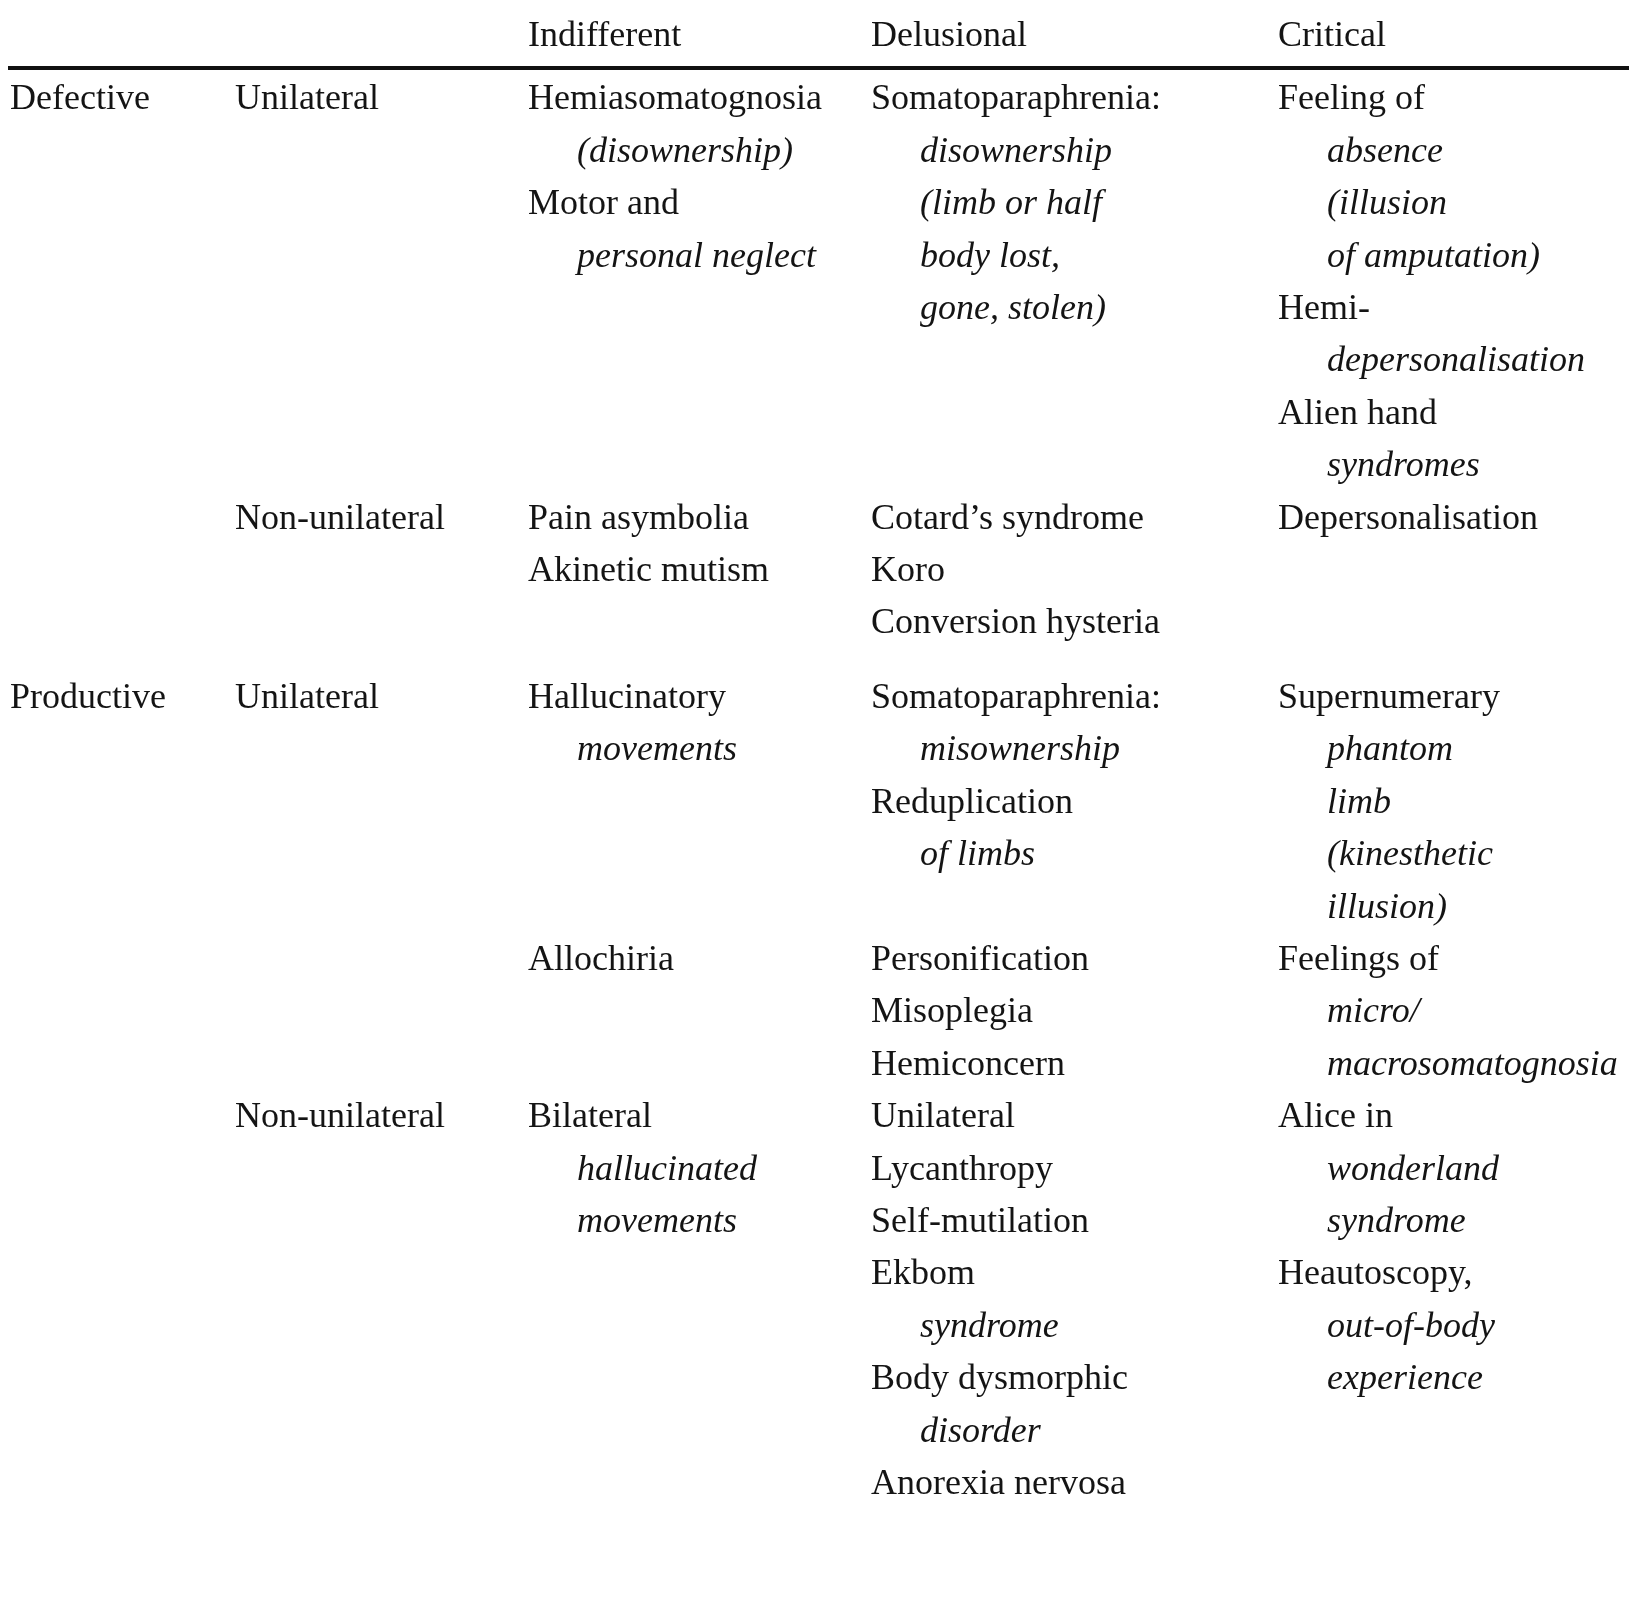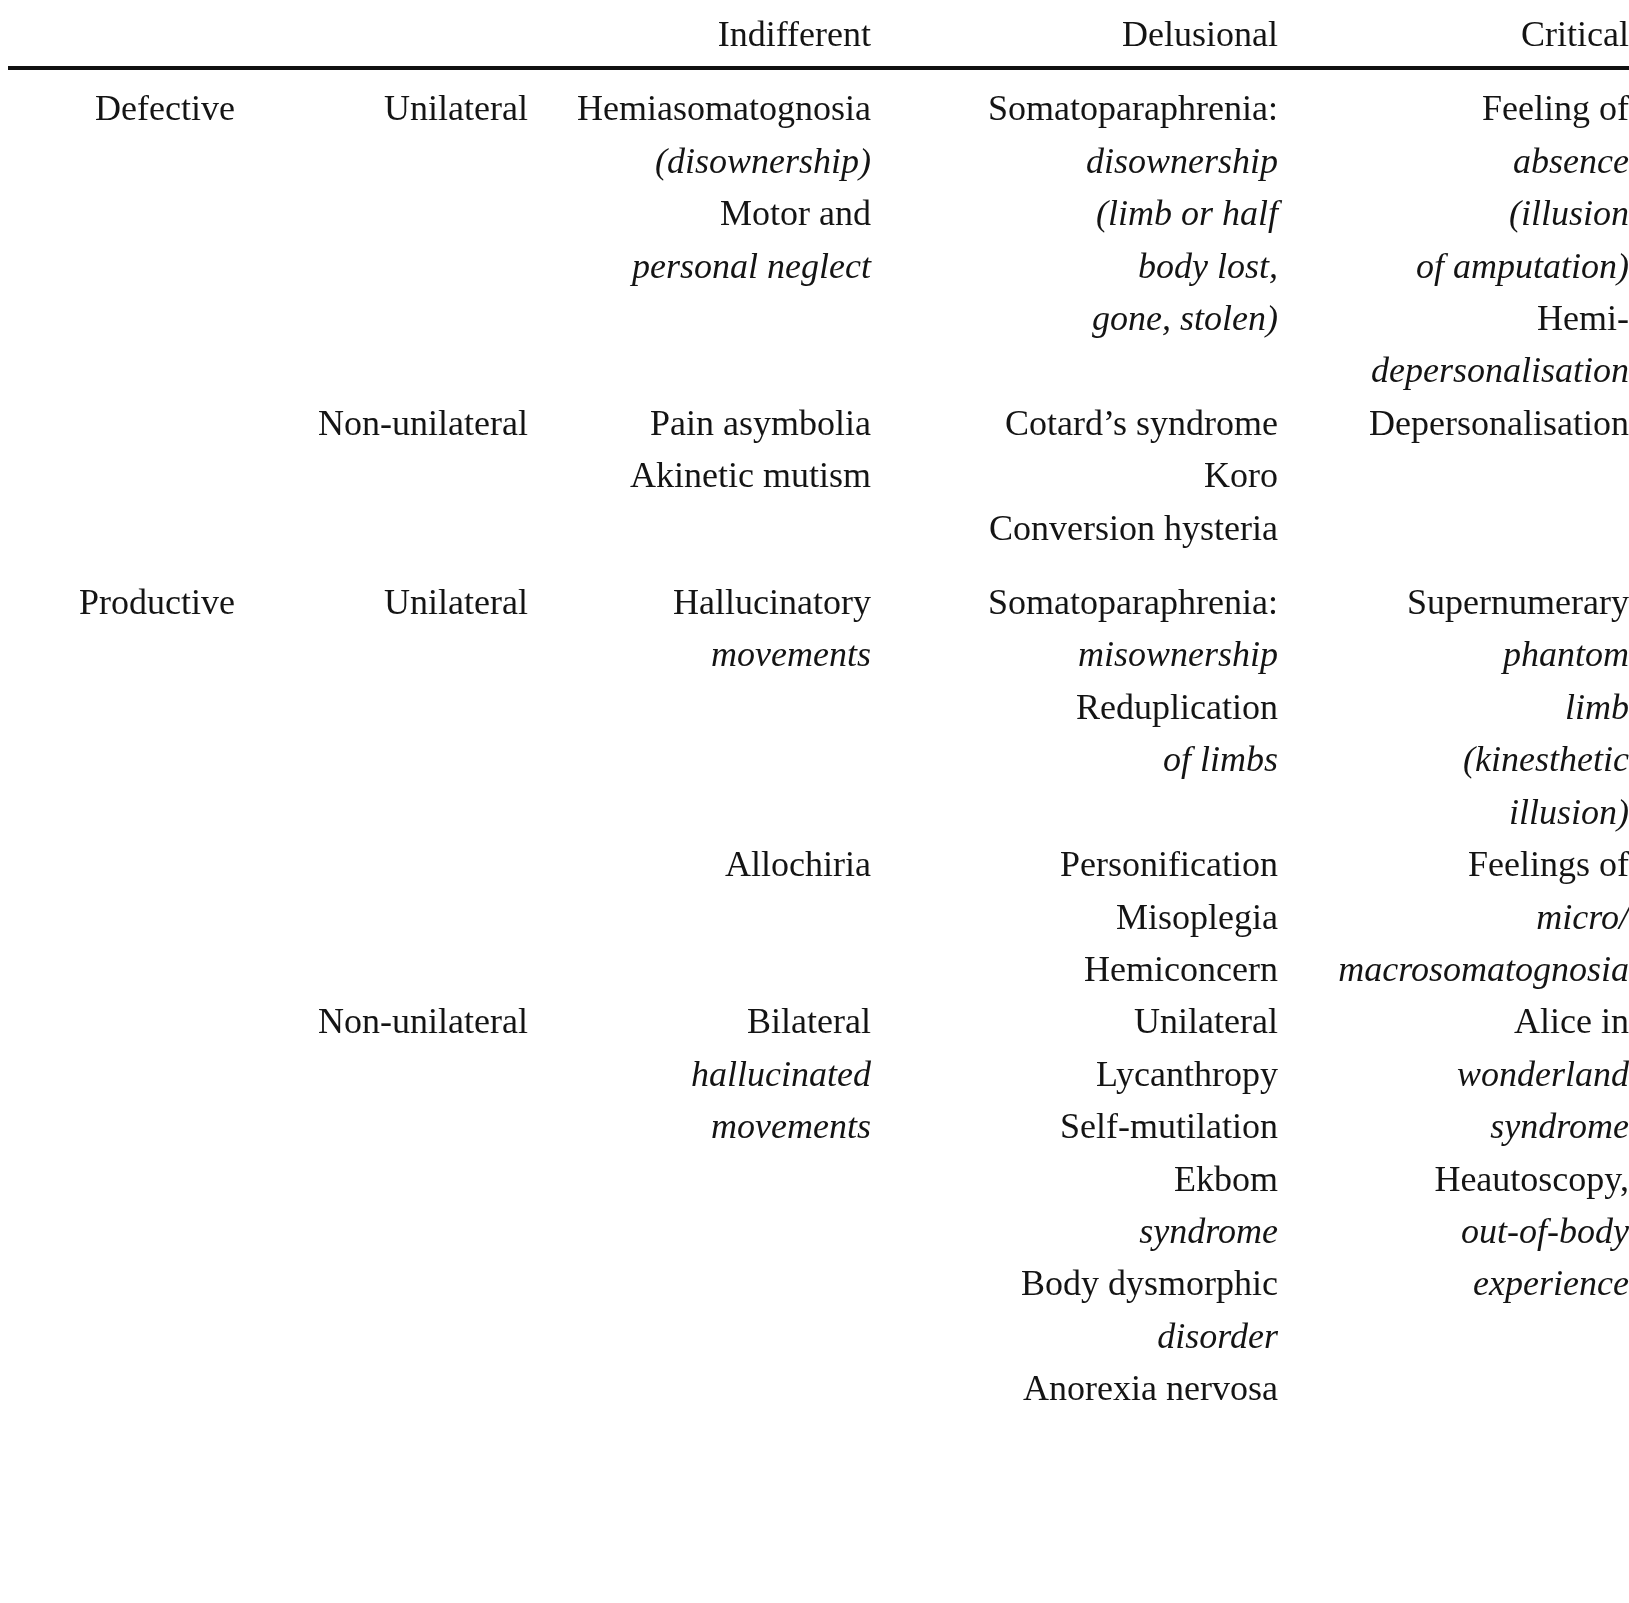--- a/index.html
+++ b/index.html
@@ -12,29 +12,28 @@
     background: #ffffff;
     color: #141414;
     font-family: "Liberation Serif", "DejaVu Serif", serif;
     font-size: 36px;
     line-height: 52.4px;
     padding: 8px 0 0 10px;
   }
   .grid-row {
     display: grid;
     grid-template-columns: 225px 293px 343px 407px 1fr;
-    text-align: right;
   }
   .rule {
     border-top: 4px solid #111111;
     width: 1621px;
     margin: 6px 0 0 -2px;
     height: 0;
   }
-  .tbody { padding-top: 12px; }
+  .tbody { padding-top: 1px; }
   .trow.gap { margin-top: 22px; }
   .tcell { overflow: visible; }
   .line { white-space: nowrap; }
   .line.cont { padding-left: 49px; font-style: italic; }
   .hcell { white-space: nowrap; }
 </style>
 </head>
 <body>
 
 <div class="page">
@@ -84,20 +83,24 @@
           <div class="entry">
             <div class="line">Feeling of</div>
             <div class="line cont">absence</div>
             <div class="line cont">(illusion</div>
             <div class="line cont">of amputation)</div>
           </div>
           <div class="entry">
             <div class="line">Hemi-</div>
             <div class="line cont">depersonalisation</div>
           </div>
+          <div class="entry">
+            <div class="line">Alien hand</div>
+            <div class="line cont">syndromes</div>
+          </div>
         </div>
       </div>
       <div class="grid-row trow">
         <div class="tcell"></div>
         <div class="tcell">
           <div class="entry">
             <div class="line">Non-unilateral</div>
           </div>
         </div>
         <div class="tcell">

